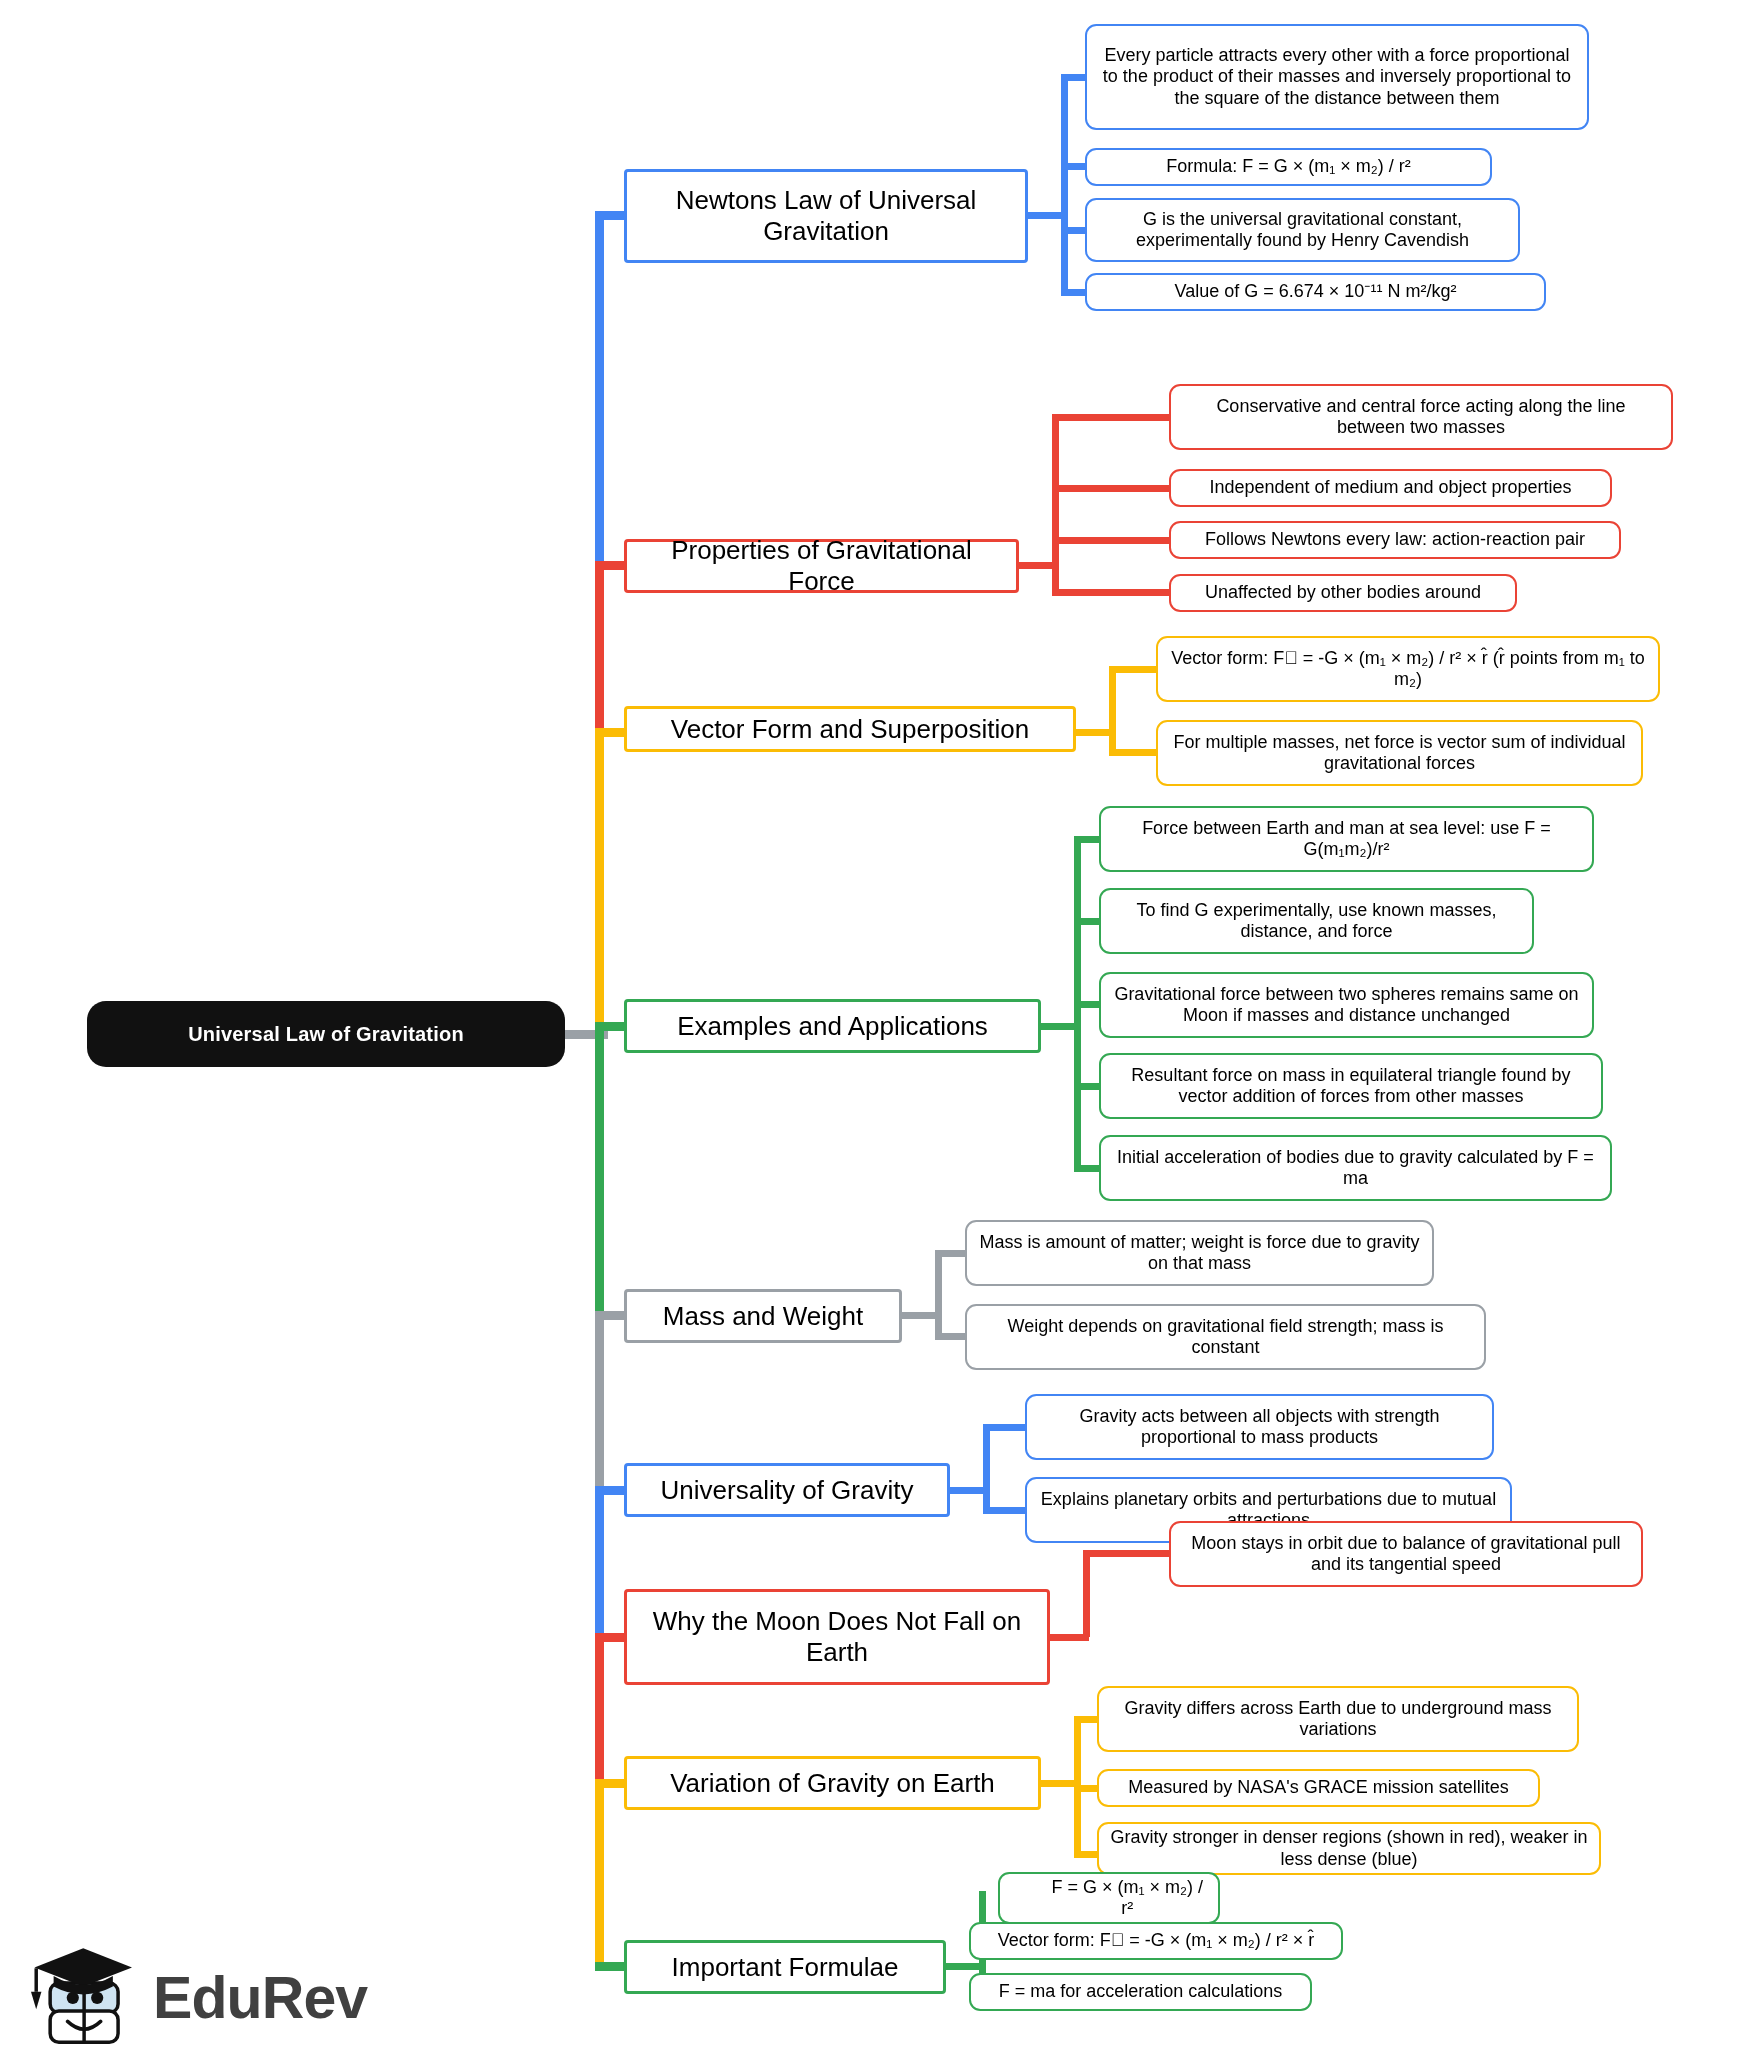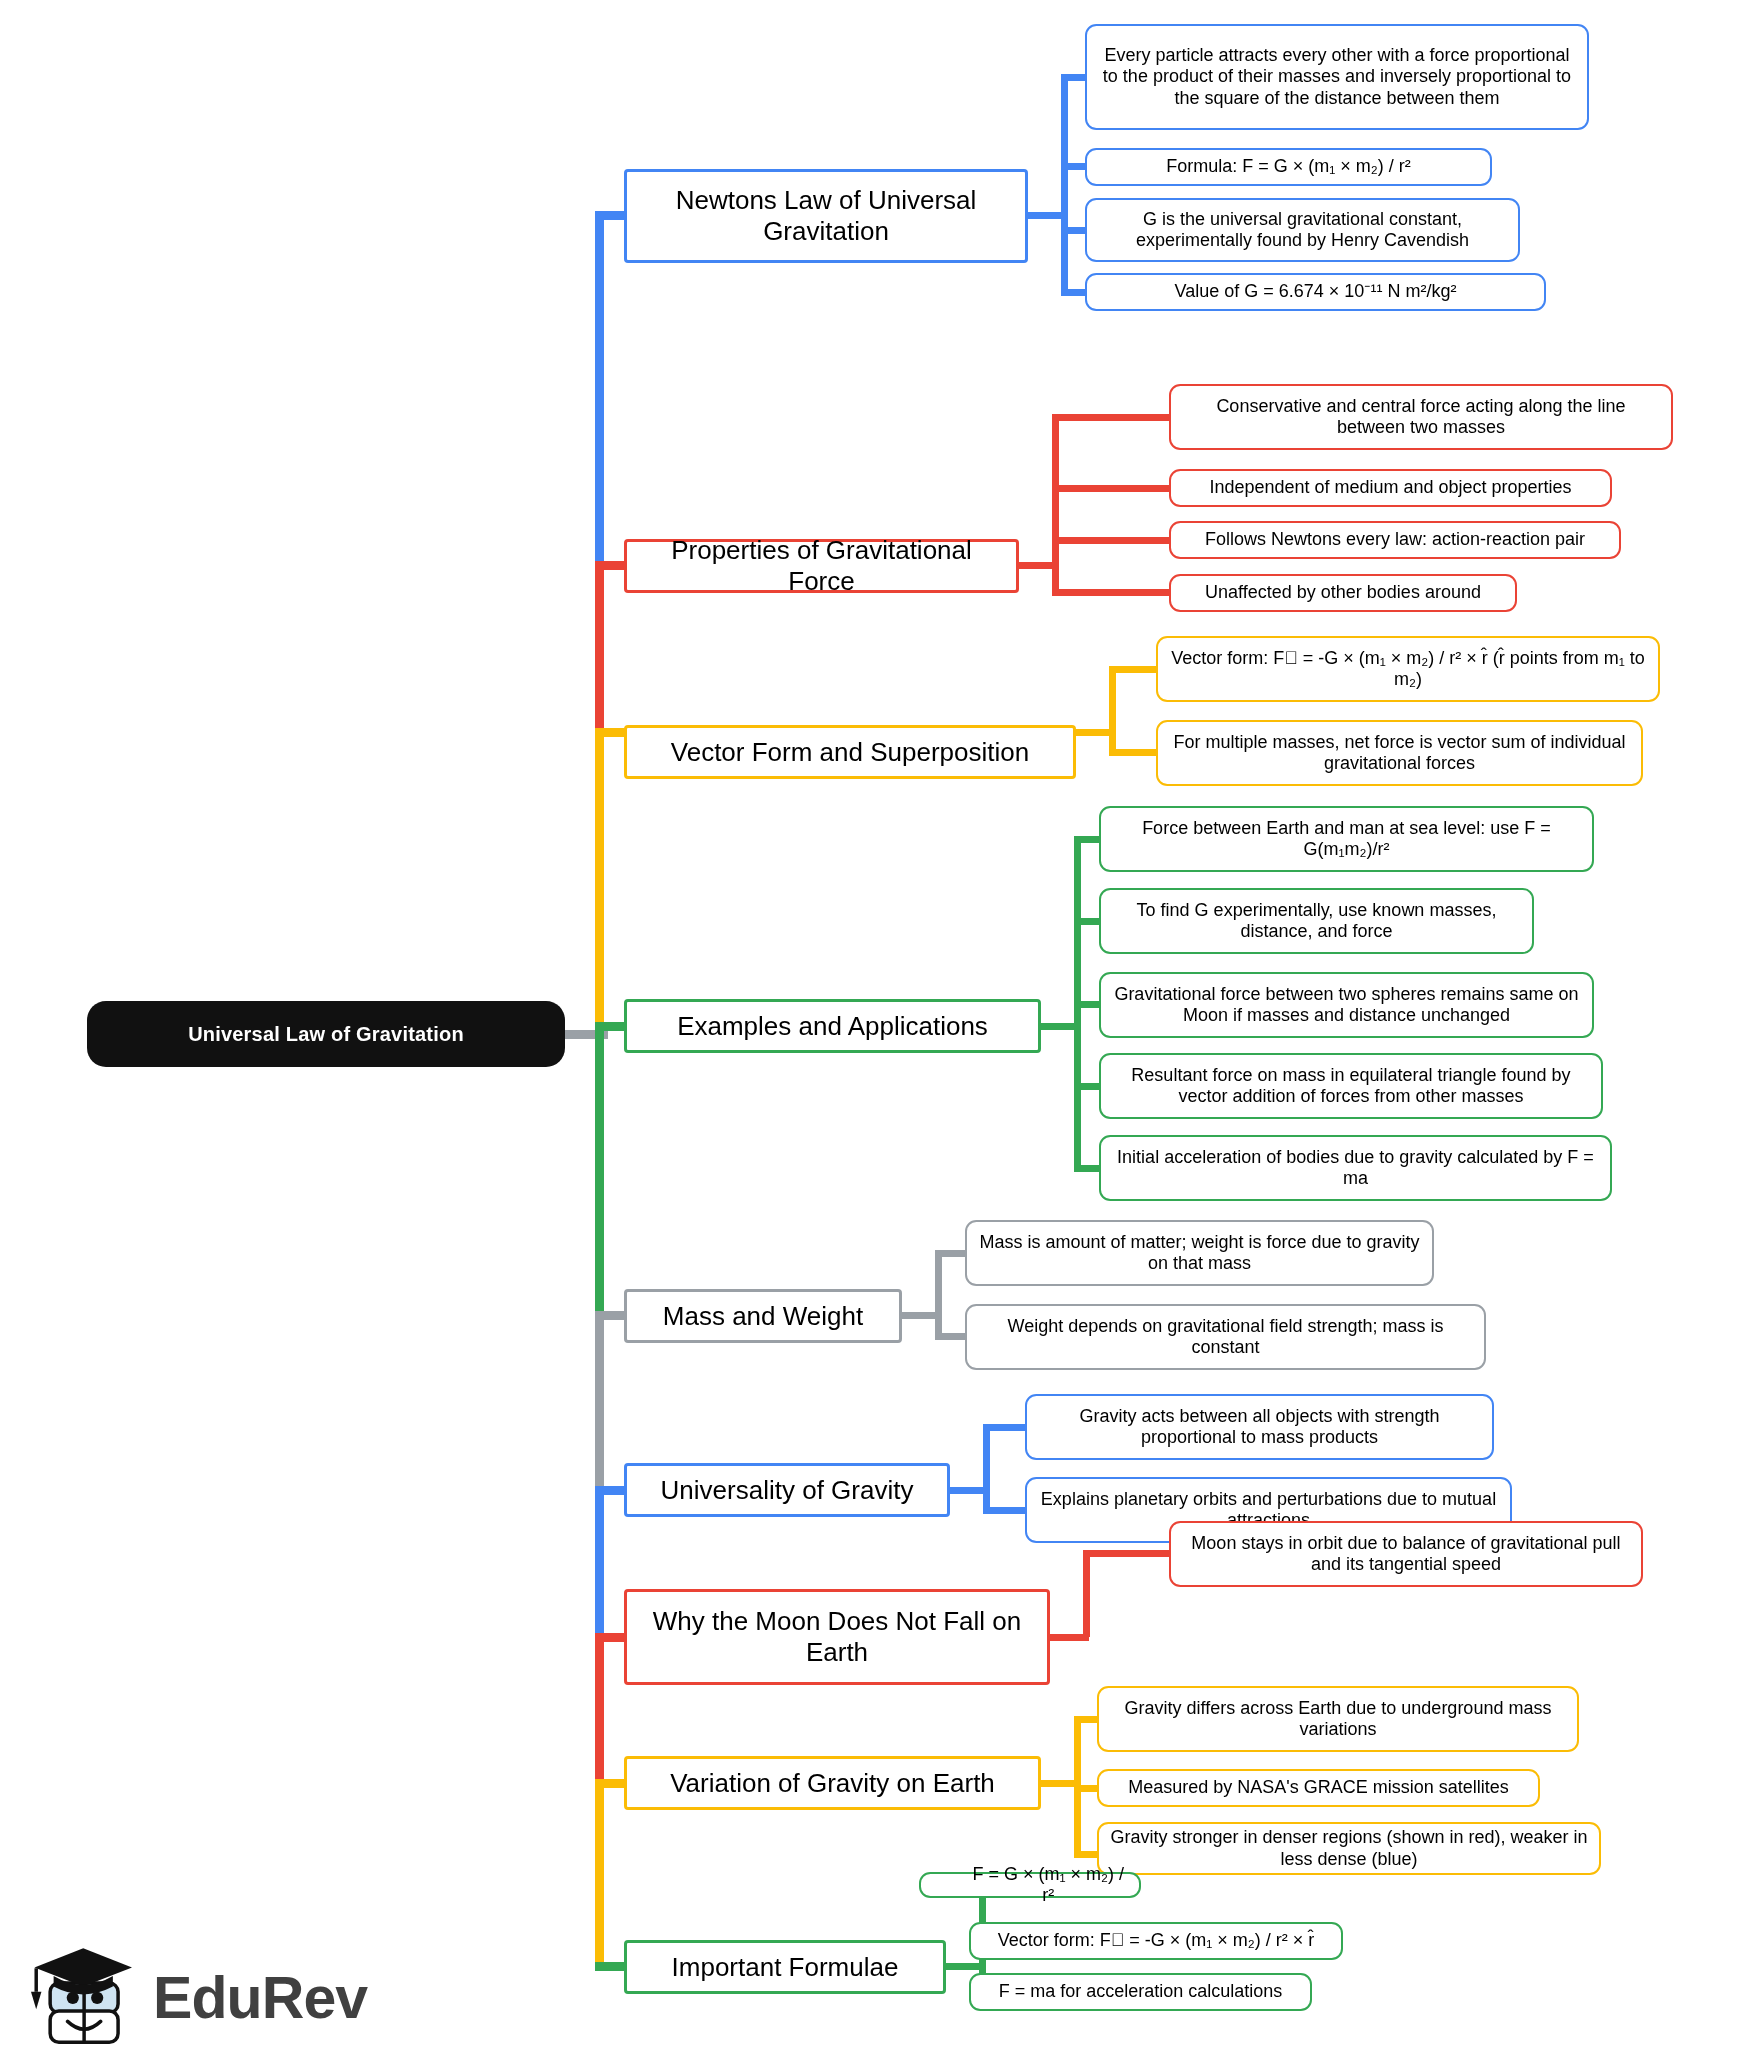--- a/index.html
+++ b/index.html
@@ -122,21 +122,21 @@
       </div>
       <div class="node leaf" style="left: 1169px; top: 469px; width: 443px; height: 38px; border-color: rgb(234, 67, 53);">
         <span>Independent of medium and object properties</span>
       </div>
       <div class="node leaf" style="left: 1169px; top: 521px; width: 452px; height: 38px; border-color: rgb(234, 67, 53);">
         <span>Follows Newtons every law: action-reaction pair</span>
       </div>
       <div class="node leaf" style="left: 1169px; top: 574px; width: 348px; height: 38px; border-color: rgb(234, 67, 53);">
         <span>Unaffected by other bodies around</span>
       </div>
-      <div class="node branch" style="left: 624px; top: 706px; width: 452px; height: 54px; border-color: rgb(251, 188, 5); margin-top: 19px;">
+      <div class="node branch" style="left: 624px; top: 706px; width: 452px; height: 46px; border-color: rgb(251, 188, 5);">
         <span>Vector Form and Superposition</span>
       </div>
       <div class="node leaf" style="left: 1156px; top: 636px; width: 504px; height: 66px; border-color: rgb(251, 188, 5);">
         <span>Vector form: F⃗ = -G × (m₁ × m₂) / r² × r̂ (r̂ points from m₁ to m₂)</span>
       </div>
       <div class="node leaf" style="left: 1156px; top: 720px; width: 487px; height: 66px; border-color: rgb(251, 188, 5);">
         <span>For multiple masses, net force is vector sum of individual gravitational forces</span>
       </div>
       <div class="node branch" style="left: 624px; top: 999px; width: 417px; height: 54px; border-color: rgb(52, 168, 83);">
         <span>Examples and Applications</span>
@@ -188,21 +188,21 @@
       </div>
       <div class="node leaf" style="left: 1097px; top: 1769px; width: 443px; height: 38px; border-color: rgb(251, 188, 5);">
         <span>Measured by NASA's GRACE mission satellites</span>
       </div>
       <div class="node leaf" style="left: 1097px; top: 1822px; width: 504px; height: 53px; border-color: rgb(251, 188, 5);">
         <span>Gravity stronger in denser regions (shown in red), weaker in less dense (blue)</span>
       </div>
       <div class="node branch" style="left: 624px; top: 1940px; width: 322px; height: 54px; border-color: rgb(52, 168, 83);">
         <span>Important Formulae</span>
       </div>
-      <div class="node leaf" style="left: 919px; top: 1872px; width: 222px; height: 26px; border-color: rgb(52, 168, 83); padding-left: 47px;">
+      <div class="node leaf" style="left: 998px; top: 1872px; width: 222px; height: 52px; border-color: rgb(52, 168, 83); padding-left: 47px;">
         <span>F = G × (m₁ × m₂) / r²</span>
       </div>
       <div class="node leaf" style="left: 969px; top: 1922px; width: 374px; height: 38px; border-color: rgb(52, 168, 83);">
         <span>Vector form: F⃗ = -G × (m₁ × m₂) / r² × r̂</span>
       </div>
       <div class="node leaf" style="left: 969px; top: 1973px; width: 343px; height: 38px; border-color: rgb(52, 168, 83);">
         <span>F = ma for acceleration calculations</span>
       </div>
     </div>
 

